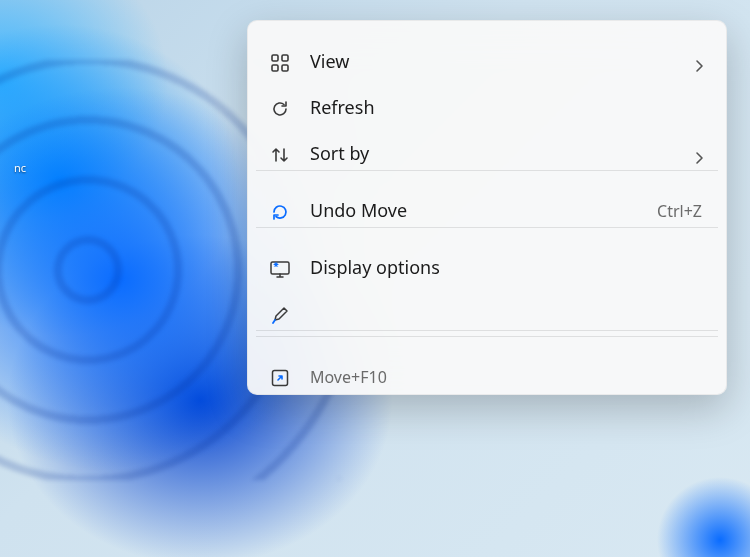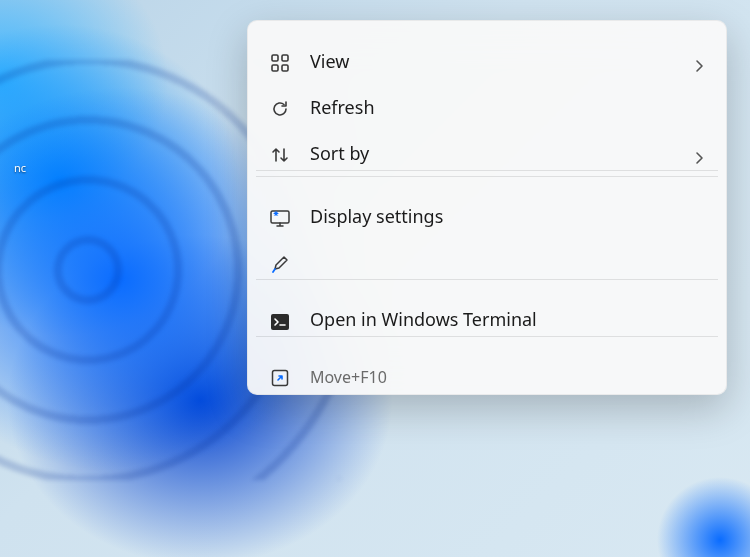--- a/index.html
+++ b/index.html
@@ -138,57 +138,57 @@
       <span class="mi-label">Sort by</span>
       <span class="mi-chevron">
         <svg width="14" height="14" viewBox="0 0 14 14" fill="none" stroke="#555" stroke-width="1.6" stroke-linecap="round" stroke-linejoin="round">
             <path d="M5 2l5 5-5 5"></path>
           </svg>
       </span>
     </div>
 
     <div class="sep"></div>
 
+    <div class="menu-item">
+      <span class="mi-icon">
+        <svg width="20" height="20" viewBox="0 0 20 20" fill="none" stroke="#0a6cff" stroke-width="1.7" stroke-linecap="round" stroke-linejoin="round">
+          <path d="M4 10a6 6 0 1 1 2 4.5"></path>
+          <path d="M4 17v-4h4"></path>
+        </svg>
+      </span>
+      <span class="mi-label">Undo Move</span>
+      <span class="mi-shortcut">Ctrl+Z</span>
+    </div>
 
 
     <div class="sep"></div>
 
     <div class="menu-item">
       <span class="mi-icon">
         <svg width="22" height="20" viewBox="0 0 22 20" fill="none" stroke="#3a3a3a" stroke-width="1.5" stroke-linejoin="round">
           <rect x="2" y="3" width="18" height="12" rx="1.5"></rect>
           <path d="M8 18h6M11 15v3" stroke-linecap="round"></path>
           <circle cx="7" cy="5.5" r="1.6" fill="#0a6cff" stroke="none"></circle>
           <path d="M7 3.5v.6M7 7v.6M5 5.5h.6M8.4 5.5H9M5.6 4.1l.4.4M8 6.9l.4.4M8.4 4.1l-.4.4M6 6.9l-.4.4" stroke="#0a6cff" stroke-width="1" stroke-linecap="round"></path>
         </svg>
       </span>
-      <span class="mi-label">Display settings</span>
+      <span class="mi-label">Display options</span>
     </div>
 
     <div class="menu-item">
       <span class="mi-icon">
         <svg width="20" height="20" viewBox="0 0 20 20" fill="none" stroke-linecap="round" stroke-linejoin="round">
           <path d="M14 3l3 3-8 8-4 1 1-4 8-8z" stroke="#3a3a3a" stroke-width="1.5"></path>
           <path d="M5 15l-2 3" stroke="#0a6cff" stroke-width="1.8"></path>
         </svg>
       </span>
     </div>
 
     <div class="sep"></div>
 
-    <div class="menu-item">
-      <span class="mi-icon">
-        <svg width="20" height="18" viewBox="0 0 20 18">
-          <rect x="1" y="1" width="18" height="16" rx="2" fill="#2b2b2b"></rect>
-          <path d="M5 6l3 3-3 3" stroke="#fff" stroke-width="1.6" fill="none" stroke-linecap="round" stroke-linejoin="round"></path>
-          <path d="M10 12h5" stroke="#fff" stroke-width="1.6" stroke-linecap="round"></path>
-        </svg>
-      </span>
-      <span class="mi-label">Open in Windows Terminal</span>
-    </div>
 
     <div class="sep"></div>
 
     <div class="menu-item">
       <span class="mi-icon">
         <svg width="20" height="20" viewBox="0 0 20 20" fill="none" stroke-linecap="round" stroke-linejoin="round">
           <rect x="2.5" y="2.5" width="15" height="15" rx="2" stroke="#3a3a3a" stroke-width="1.5"></rect>
           <path d="M8 12l4-4M12 8v3M12 8H9" stroke="#0a6cff" stroke-width="1.6"></path>
         </svg>
       </span>

